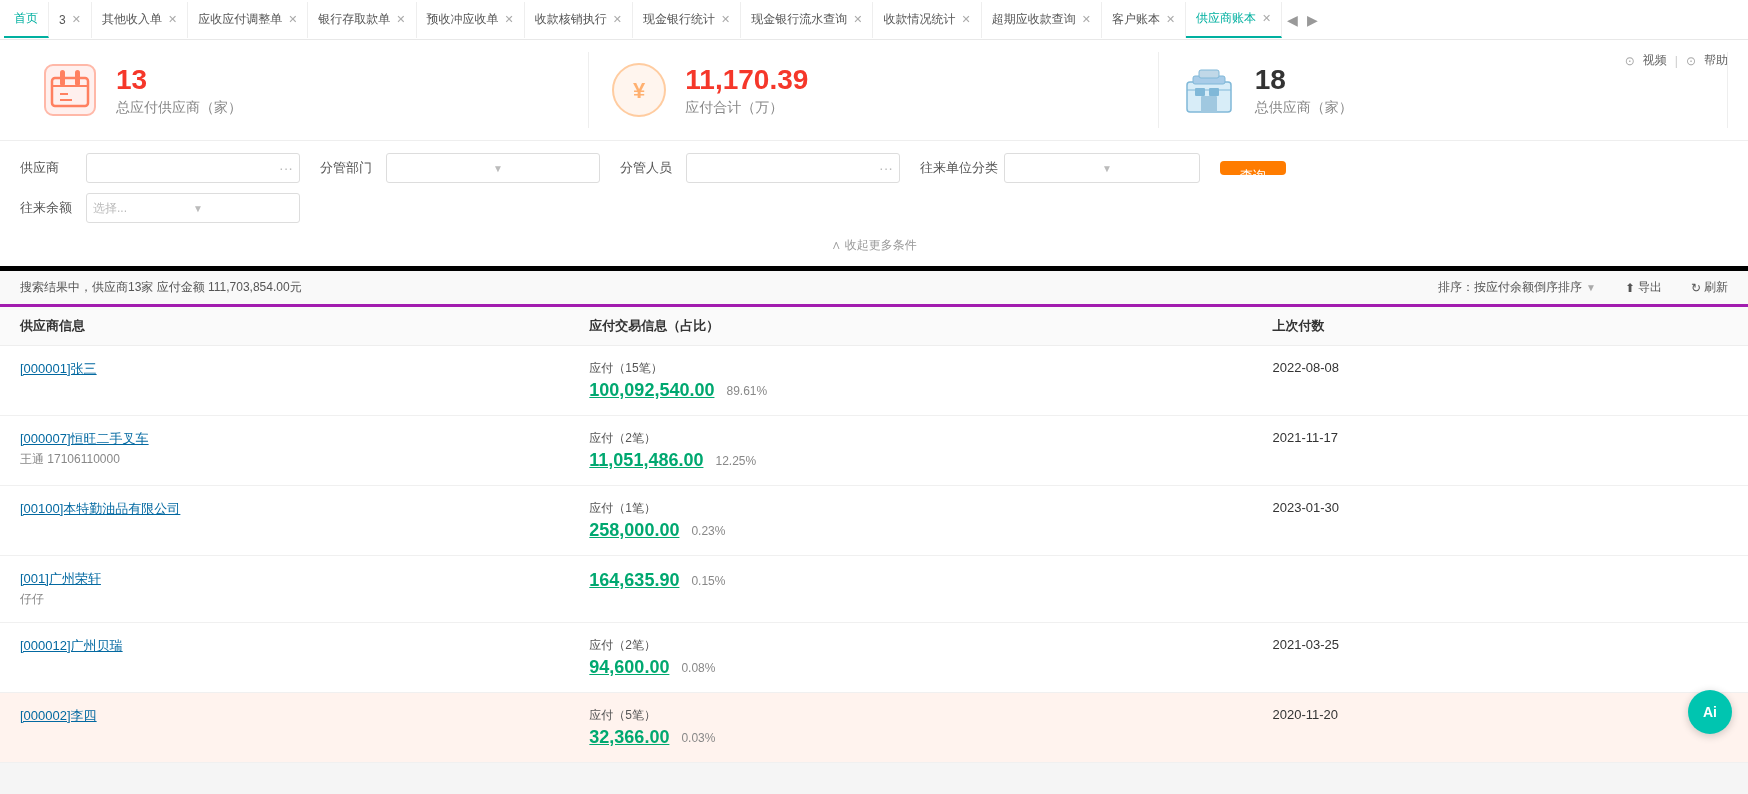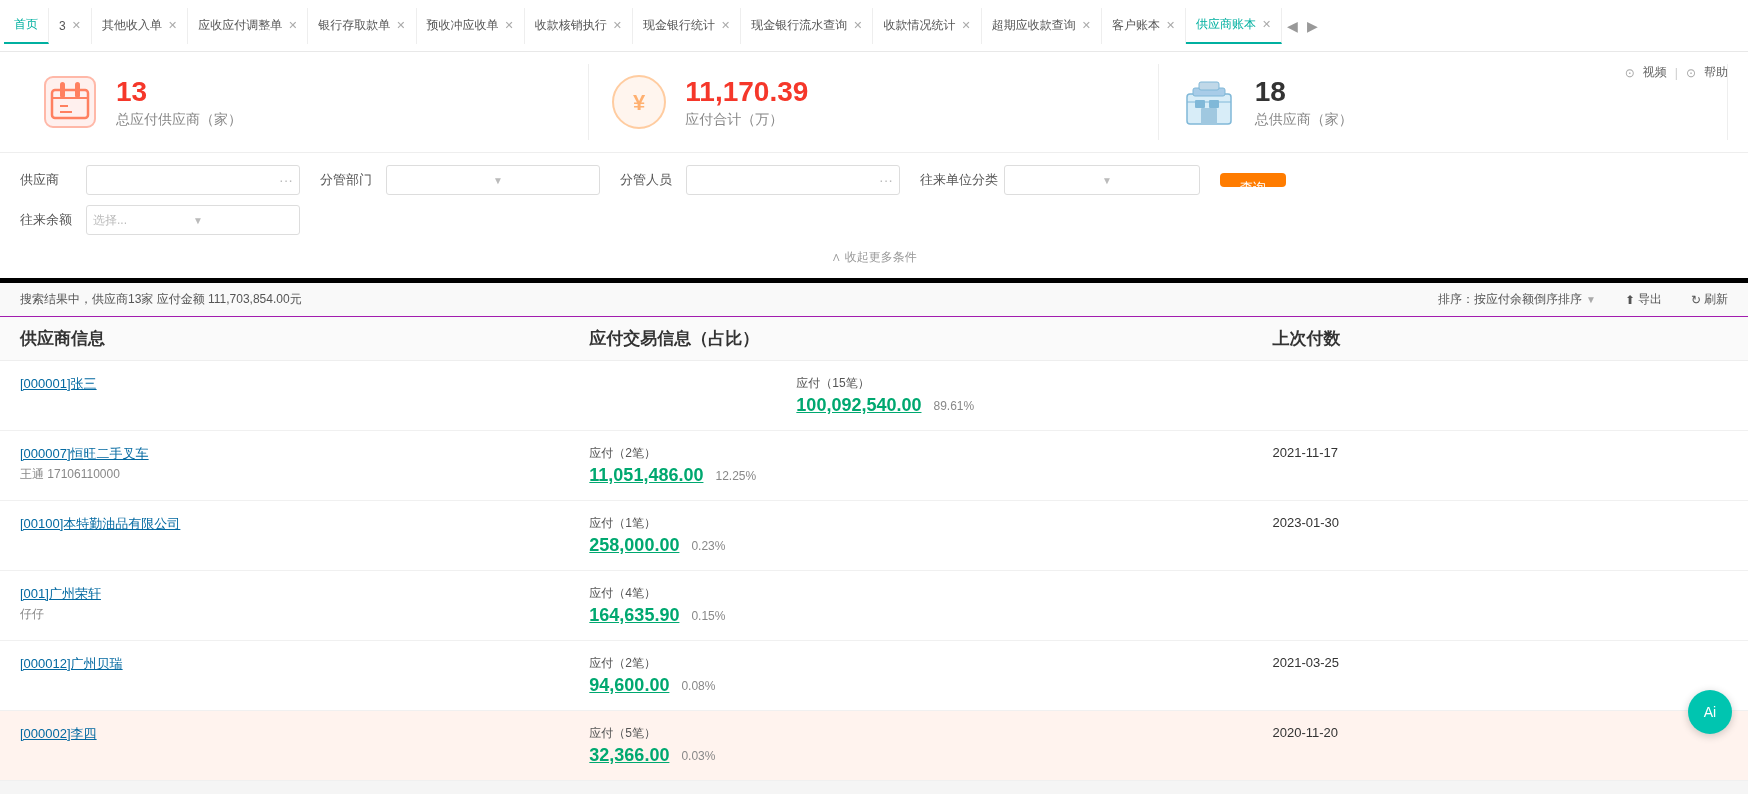--- a/index.html
+++ b/index.html
@@ -4,21 +4,21 @@
   <style>
     * { margin: 0; padding: 0; box-sizing: border-box; }
     body { font-family: 'Microsoft YaHei', Arial, sans-serif; font-size: 13px; background: #f5f5f5; color: #333; overflow-x: hidden; }
 
     
     .top-nav {
       display: flex;
       align-items: center;
       background: #fff;
       border-bottom: 1px solid #e8e8e8;
-      height: 52px;
+      height: 40px;
       padding: 0 4px;
       overflow: hidden;
     }
     .nav-tab {
       display: flex;
       align-items: center;
       padding: 0 10px;
       height: 36px;
       white-space: nowrap;
       font-size: 12px;
@@ -172,21 +172,21 @@
       font-size: 12px;
       cursor: pointer;
     }
 
     
     .result-bar {
       display: flex;
       align-items: center;
       padding: 8px 20px;
       background: #f9f9f9;
-      border-bottom: 1px solid #a21caf;
+      border-bottom: 3px solid #a21caf;
       font-size: 12px;
       color: #555;
     }
     .result-bar .sort-area {
       margin-left: auto;
       display: flex;
       align-items: center;
       gap: 29px;
     }
     .sort-select {
@@ -210,21 +210,21 @@
     .table-area {
       background: #fff;
       margin: 0;
     }
     .table-header {
       display: flex;
       align-items: center;
       padding: 10px 20px;
       background: #fafafa;
       border-bottom: 1px solid #eee;
-      font-size: 17px;
+      font-size: 13px;
       font-weight: bold;
       color: #333;
     }
     .col-supplier { flex: 2.5; }
     .col-transaction { flex: 3; }
     .col-last-pay { flex: 2; }
 
     .table-row {
       display: flex;
       align-items: flex-start;
@@ -489,20 +489,23 @@
       </div>
 
     </div>
     <div class="col-transaction">
       <div class="trans-label">应付（15笔）</div>
       <div class="trans-row">
         <span class="trans-amount">100,092,540.00</span>
         <span class="trans-percent">89.61%</span>
       </div>
     </div>
+    <div class="col-last-pay">
+      <span class="last-pay-date">2022-08-08</span>
+    </div>
   </div>
       <div class="table-row">
     <div class="col-supplier">
       <div>
         <span class="supplier-link">[000007]恒旺二手叉车</span>
       </div>
       <div class="supplier-sub">王通  17106110000</div>
     </div>
     <div class="col-transaction">
       <div class="trans-label">应付（2笔）</div>
@@ -534,21 +537,20 @@
     </div>
   </div>
       <div class="table-row">
     <div class="col-supplier">
       <div>
         <span class="supplier-link">[001]广州荣轩</span>
       </div>
       <div class="supplier-sub">仔仔</div>
     </div>
     <div class="col-transaction">
-      <div class="trans-label">应付（4笔）</div>
       <div class="trans-row">
         <span class="trans-amount">164,635.90</span>
         <span class="trans-percent">0.15%</span>
       </div>
     </div>
     <div class="col-last-pay">
       <span class="last-pay-date"></span>
     </div>
   </div>
       <div class="table-row">
@@ -583,15 +585,15 @@
         <span class="trans-percent">0.03%</span>
       </div>
     </div>
     <div class="col-last-pay">
       <span class="last-pay-date">2020-11-20</span>
     </div>
   </div>
     </div>
 </div>
 
-<div style="position:fixed; bottom:60px; right:16px; width:44px; height:44px; background:#00c5b0; border-radius:50%; display:flex; align-items:center; justify-content:center; color:#fff; font-size:14px; font-weight:normal; cursor:pointer; box-shadow:0 2px 8px rgba(0,0,0,0.2); z-index:999;">
+<div style="position:fixed; bottom:60px; right:16px; width:44px; height:44px; background:#00c5b0; border-radius:50%; display:flex; align-items:center; justify-content:center; color:#fff; font-size:14px; font-weight:bold; cursor:pointer; box-shadow:0 2px 8px rgba(0,0,0,0.2); z-index:999;">
   <span>Ai</span>
 </div>
 
 </body></html>

